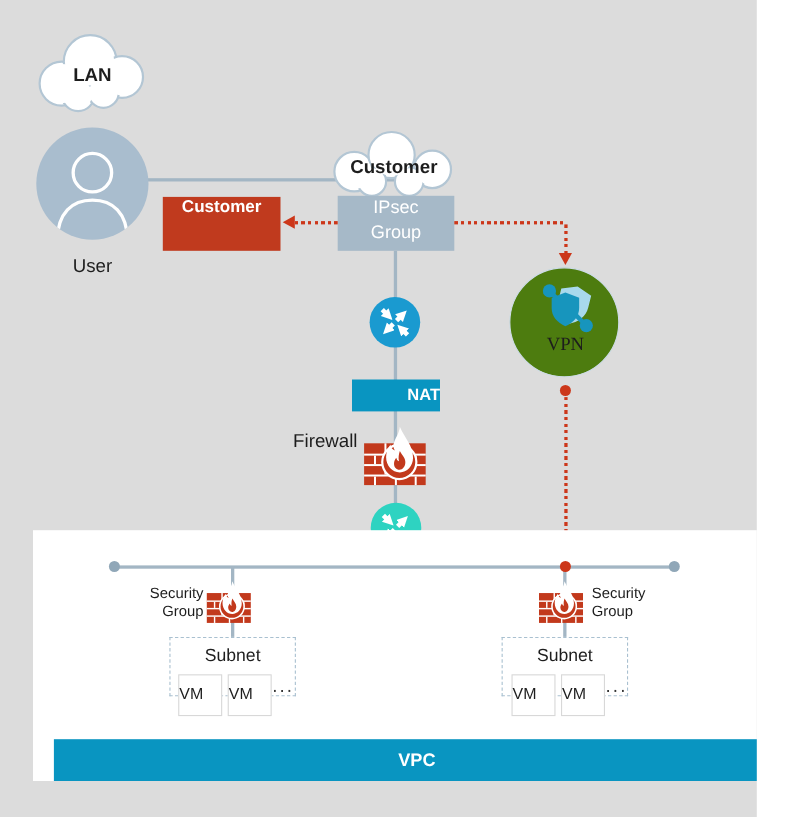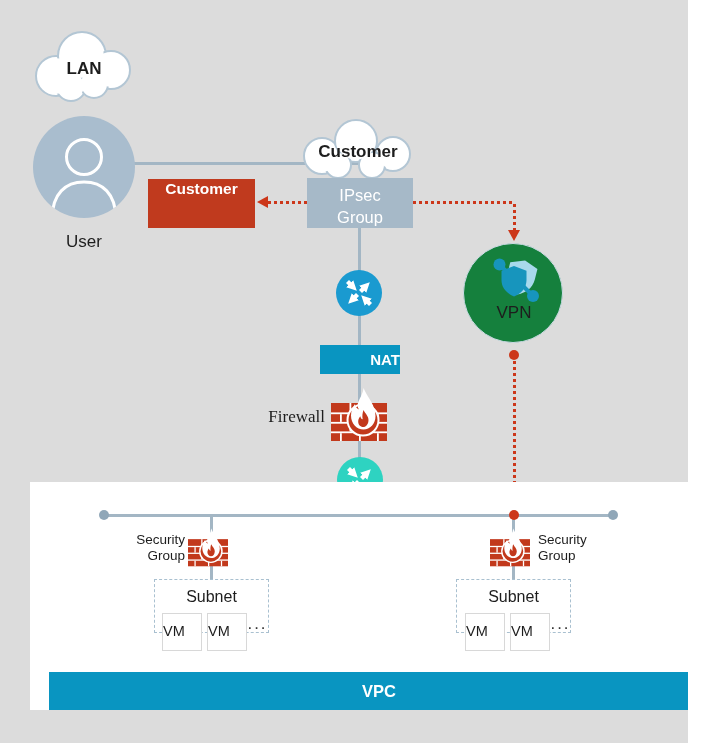--- a/index.html
+++ b/index.html
@@ -25,26 +25,26 @@
   .hline, .vline { background:var(--connector,#a3b6c4); }
   .enddot { width:10px; height:10px; border-radius:50%; background:var(--connector-dot,#90a7b8); }
   .reddot { width:10px; height:10px; border-radius:50%; background:var(--red-dash,#cc371a); }
   .dash-h { height:3px; background:repeating-linear-gradient(90deg, var(--red-dash,#cc371a) 0 3px, transparent 3px 6px); }
   .dash-v { width:3px; background:repeating-linear-gradient(180deg, var(--red-dash,#cc371a) 0 3px, transparent 3px 6px); }
   .arrow-left { width:0; height:0; border-top:6px solid transparent; border-bottom:6px solid transparent; border-right:11px solid var(--red-dash,#cc371a); }
   .arrow-down { width:0; height:0; border-left:6px solid transparent; border-right:6px solid transparent; border-top:11px solid var(--red-dash,#cc371a); }
 
   
   .cpe-box { background:var(--red,#c03a1e); color:#fff; font-weight:bold; font-size:15.5px; line-height:20px; display:flex; flex-direction:row; justify-content:center; }
-  .ipsec-box { background:var(--steel,#a6b9c8); color:#fff; font-weight:500; font-size:16.5px; line-height:22px; display:flex; flex-direction:column; justify-content:flex-end; }
+  .ipsec-box { background:var(--steel,#a6b9c8); color:#fff; font-weight:500; font-size:16.5px; line-height:22px; display:flex; flex-direction:column; justify-content:flex-start; }
   .nat-box { background:var(--teal,#0995c1); color:#fff; font-weight:bold; font-size:15px; line-height:29px;text-align:right; }
   .firewall-label { font-size:17px; text-align:right; }
 
   
-  .vpn-circle { width:100px; height:100px; border-radius:50%; background:#15803d; border:1px solid var(--vpn-circle-border,#ccdbe5); box-sizing:border-box; }
+  .vpn-circle { width:100px; height:100px; border-radius:50%; background:#4d7c0f; border:1px solid var(--vpn-circle-border,#ccdbe5); box-sizing:border-box;font-family:Liberation Serif, serif; }
   .vpn-label { font-size:17px; font-weight:500; }
 
   
   .vpc-panel { background:#fff; }
   .vpc-bar { background:var(--teal,#0995c1); color:#fff; font-weight:bold; font-size:16.5px; line-height:38px;margin-left:19px; }
   .sg-label { font-size:13.5px; line-height:16px; }
   .subnet-box { border:1.5px dashed var(--subnet-border,#a9c0d0); box-sizing:border-box; }
   .subnet-label { font-size:16px; }
   .vm-box { width:40px; height:38px; background:#fff; border:1.5px solid var(--vm-border,#d8d8d8); box-sizing:border-box; font-size:14.5px; line-height:35px; }
   .more-dots { font-size:17px; letter-spacing:1px; color:#333; }
@@ -142,21 +142,21 @@
     <g stroke="#fff" stroke-width="4.2">
       <line x1="12.5" y1="12.5" x2="16.5" y2="16.5" marker-end="url(#ah-r1)"></line>
       <line x1="25.5" y1="22.5" x2="29.5" y2="18.5" marker-end="url(#ah-r1)"></line>
       <line x1="22.5" y1="25.5" x2="18.5" y2="29.5" marker-end="url(#ah-r1)"></line>
       <line x1="35.5" y1="35.5" x2="31.5" y2="31.5" marker-end="url(#ah-r1)"></line>
     </g>
   </svg>
 
   <div class="abs nat-box center" style="left:320px; top:345px; width:80px; height:29px;">NAT</div>
 
-  <div class="abs lbl firewall-label" style="left:230px; top:407px; width:95px;font-family:Liberation Serif, serif;">Firewall</div>
+  <div class="abs lbl firewall-label" style="left:230px; top:391px; width:95px;">Firewall</div>
   <svg class="abs" style="left:330px; top:386px;" width="58" height="56" viewBox="0 0 58 56">
     <rect x="1" y="17" width="56" height="38" fill="var(--fw-red)"></rect>
     <g fill="#fff">
       <rect x="1" y="26.4" width="56" height="1.8"></rect>
         <rect x="1" y="35.9" width="56" height="1.8"></rect>
         <rect x="1" y="45.4" width="56" height="1.8"></rect>
       <rect x="19.5" y="17" width="1.8" height="9.4"></rect>
         <rect x="38.5" y="17" width="1.8" height="9.4"></rect>
       <rect x="10" y="28.2" width="1.8" height="7.7"></rect>
         <rect x="29" y="28.2" width="1.8" height="7.7"></rect>

